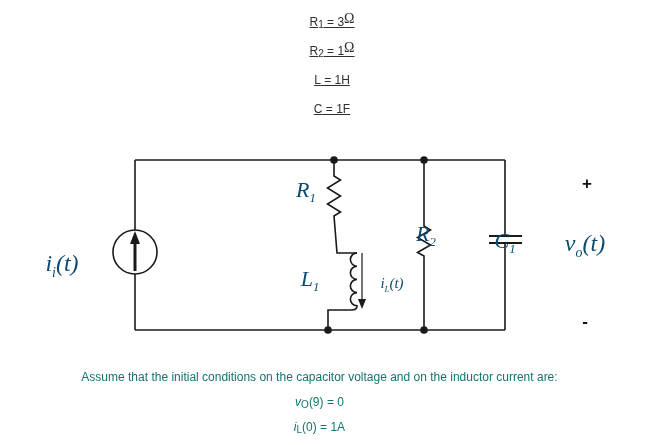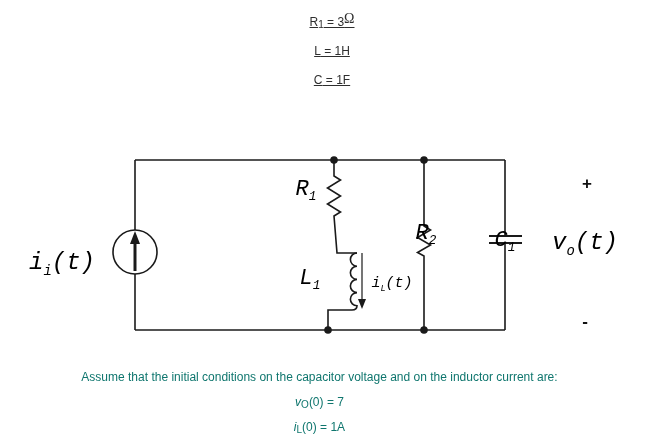--- a/index.html
+++ b/index.html
@@ -9,40 +9,41 @@
 
   
   .params { position:absolute; left:262px; top:4px; width:140px; text-align:center;
             color:#2e2e2e; font-size:12px;text-decoration:underline; }
   .param-line { height:29px; line-height:29px; white-space:pre; }
   .param-line sub { font-size:10px; vertical-align:-2px; }
   .omega { font-family:"Liberation Serif", serif; font-size:14px; vertical-align:3px; }
 
   
   .clabel { position:absolute; transform:translate(-50%,-50%);
-            font-family:Liberation Mono, monospace; font-style:italic; color:#000000;
+            font-family:Liberation Serif, serif; font-style:italic; color:#0c4a6e;
             white-space:nowrap; line-height:1; }
   .clabel sub { font-size:58%; line-height:0; }
   .sign { position:absolute; transform:translate(-50%,-50%); color:#111;
           font-family:"Liberation Sans", sans-serif; font-weight:bold; font-size:17px; line-height:1; }
 
   
   .note-line { position:absolute; left:0; right:8px; text-align:center;
                color:#0f766e; font-size:12px; }
   .eq { white-space:pre; }
   .eq i { font-style:italic; }
   .eq sub { font-size:10px; vertical-align:-2px; }
 </style>
 </head>
 <body>
 
 <div class="stage">
 
   <div class="params">
     <div class="param-line"><span>R</span><sub>1</sub><span> = 3</span><span class="omega">Ω</span></div>
+    <div class="param-line"><span>R</span><sub>2</sub><span> = 1</span><span class="omega">Ω</span></div>
     <div class="param-line"><span>L</span><sub></sub><span> = 1H</span><span class="omega"></span></div>
     <div class="param-line"><span>C</span><sub></sub><span> = 1F</span><span class="omega"></span></div>
   </div>
 
   <svg class="circuit" width="647" height="445" viewBox="0 0 647 445" xmlns="http://www.w3.org/2000/svg">
     <g stroke="#1a1a1a" stroke-width="1.6" fill="none">
       <path d="M135 160 H505"></path>
       <path d="M135 330 H505"></path>
       <path d="M135 160 V330"></path>
       <path d="M505 160 V236 M505 243 V330"></path>
@@ -68,16 +69,16 @@
   <div class="clabel" style="left:306px; top:190px; font-size:22px;"><span>R</span><sub>1</sub></div>
   <div class="clabel" style="left:310px; top:279px; font-size:22px;"><span>L</span><sub>1</sub></div>
   <div class="clabel" style="left:402px; top:234px; font-size:22px;margin-left:24px;"><span>R</span><sub>2</sub></div>
   <div class="clabel" style="left:468px; top:241px; font-size:22px;margin-left:37px;"><span>C</span><sub>1</sub></div>
   <div class="clabel" style="left:392px; top:283px; font-size:15px;"><span>i</span><sub>L</sub><span>(t)</span></div>
   <div class="clabel" style="left:585px; top:243px; font-size:24px;"><span>v</span><sub>o</sub><span>(t)</span></div>
   <div class="sign" style="left:587px; top:183px;">+</div>
   <div class="sign" style="left:585px; top:321px;">-</div>
 
   <div class="note-line" style="top:370px;">Assume that the initial conditions on the capacitor voltage and on the inductor current are:</div>
-  <div class="note-line eq" style="top:395px;"><i>v</i><sub>O</sub><span>(0) = 7</span></div>
+  <div class="note-line eq" style="top:395px;"><i>v</i><sub>O</sub><span>(9) = 0</span></div>
   <div class="note-line eq" style="top:420px;"><i>i</i><sub>L</sub><span>(0) = 1A</span></div>
 
 </div>
 
 </body></html>

